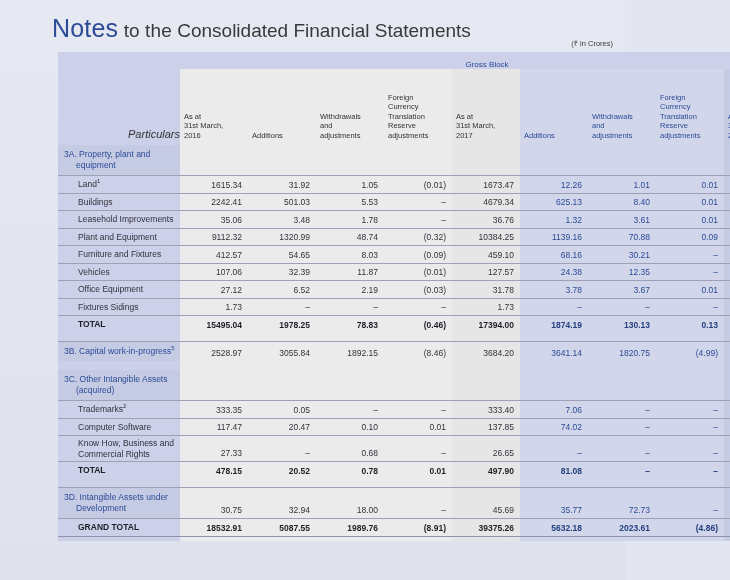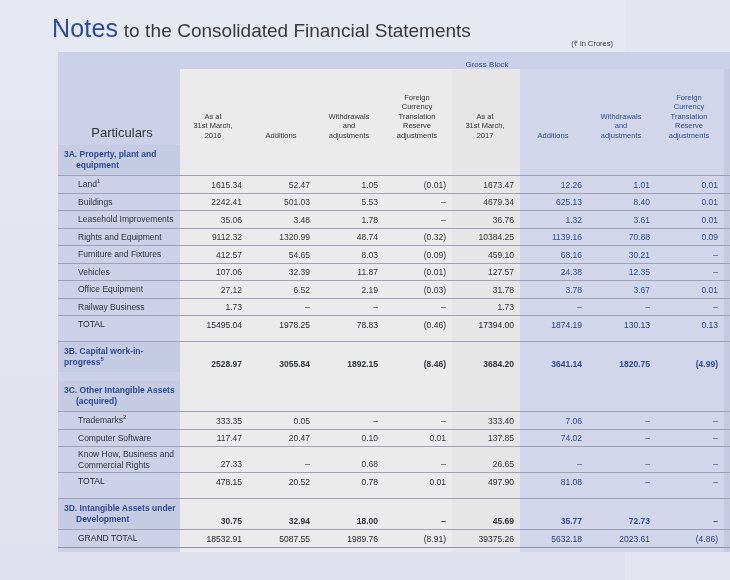--- a/index.html
+++ b/index.html
@@ -79,39 +79,40 @@
   .gb-head {
     height: 17px;
     background: #ccd0e8;
     text-align: center;
     color: #2b4b96;
     font-size: 8px;
     vertical-align: middle;
   }
   .hdr-cell {
     height: 76px;
-    text-align: center;
+    text-align: left;
     padding: 0 6px 5px 4px !important;
     font-size: 7.5px;
     line-height: 9.5px;
     color: #333;
   }
   .hdr-cell.blue { color: #2b4b96; }
   .hdr-part {
     height: 76px;
-    text-align: center;
+    text-align: right;
     padding: 0 0 5px 6px !important;
-    font-size: 13px;
+    font-size: 11px;
     color: #333;
+    font-style: italic;
   }
 
   
   .sec-label {
     color: #2b4b96;
-    font-weight: bold;
+    font-weight: normal;
     font-size: 8.5px;
     line-height: 11px;
     padding: 4px 4px 4px 6px !important;
     text-align: left;
     vertical-align: middle;
     margin-left: 45px;
   }
   .sec-label .ind { display: block; padding-left: 12px; }
 
   
@@ -126,23 +127,23 @@
   .row-lbl.tight { padding-top: 2px !important; padding-bottom: 2px !important; }
   .num {
     text-align: right;
     padding: 3px 6px 3px 3px !important;
     font-size: 8.5px;
     color: #32323c;
     vertical-align: middle;
     white-space: nowrap;
   }
   .num.blue { color: #2b4b96; }
-  .tot .row-lbl, .tot .num { font-weight: normal; color: #1f1f28; }
+  .tot .row-lbl, .tot .num { font-weight: bold; color: #1f1f28; }
   .tot .num.blue { color: #23407f; }
-  .secrow .num { font-weight: bold; }
+  .secrow .num { font-weight: normal; }
   .rule-bot td { border-bottom: 1px solid #8f93ad; }
   .thin td { border-top: 1px solid #9da1b8; }
   .spacer td { height: 9px; border: none; }
   .spacer-sm td { height: 5px; border: none; }
 
   sup { font-size: 6px; vertical-align: super; line-height: 0; }
 </style>
 </head>
 <body>
 
@@ -237,21 +238,21 @@
       <td class="bg-grey"></td>
       <td class="bg-lav2"></td>
       <td class="bg-lav2"></td>
       <td class="bg-lav2"></td>
       <td class="bg-lavhd"></td>
     </tr>
 
     <tr class="thin">
       <td class="bg-lav row-lbl"><span>Land</span><sup>1</sup></td>
       <td class="bg-grey2 num">1615.34</td>
-      <td class="bg-grey2 num">52.47</td>
+      <td class="bg-grey2 num">31.92</td>
       <td class="bg-grey2 num">1.05</td>
       <td class="bg-grey2 num">(0.01)</td>
       <td class="bg-grey num">1673.47</td>
       <td class="bg-lav2 num blue">12.26</td>
       <td class="bg-lav2 num blue">1.01</td>
       <td class="bg-lav2 num blue">0.01</td>
       <td class="bg-lavhd num blue">1684.73</td>
     </tr>
 
     <tr class="thin">
@@ -274,21 +275,21 @@
       <td class="bg-grey2 num">1.78</td>
       <td class="bg-grey2 num">–</td>
       <td class="bg-grey num">36.76</td>
       <td class="bg-lav2 num blue">1.32</td>
       <td class="bg-lav2 num blue">3.61</td>
       <td class="bg-lav2 num blue">0.01</td>
       <td class="bg-lavhd num blue">34.48</td>
     </tr>
 
     <tr class="thin">
-      <td class="bg-lav row-lbl">Rights and Equipment</td>
+      <td class="bg-lav row-lbl">Plant and Equipment</td>
       <td class="bg-grey2 num">9112.32</td>
       <td class="bg-grey2 num">1320.99</td>
       <td class="bg-grey2 num">48.74</td>
       <td class="bg-grey2 num">(0.32)</td>
       <td class="bg-grey num">10384.25</td>
       <td class="bg-lav2 num blue">1139.16</td>
       <td class="bg-lav2 num blue">70.88</td>
       <td class="bg-lav2 num blue">0.09</td>
       <td class="bg-lavhd num blue">11452.62</td>
     </tr>
@@ -326,21 +327,21 @@
       <td class="bg-grey2 num">2.19</td>
       <td class="bg-grey2 num">(0.03)</td>
       <td class="bg-grey num">31.78</td>
       <td class="bg-lav2 num blue">3.78</td>
       <td class="bg-lav2 num blue">3.67</td>
       <td class="bg-lav2 num blue">0.01</td>
       <td class="bg-lavhd num blue">31.90</td>
     </tr>
 
     <tr class="thin">
-      <td class="bg-lav row-lbl">Railway Business</td>
+      <td class="bg-lav row-lbl">Fixtures Sidings</td>
       <td class="bg-grey2 num">1.73</td>
       <td class="bg-grey2 num">–</td>
       <td class="bg-grey2 num">–</td>
       <td class="bg-grey2 num">–</td>
       <td class="bg-grey num">1.73</td>
       <td class="bg-lav2 num blue">–</td>
       <td class="bg-lav2 num blue">–</td>
       <td class="bg-lav2 num blue">–</td>
       <td class="bg-lavhd num blue">1.73</td>
     </tr>

